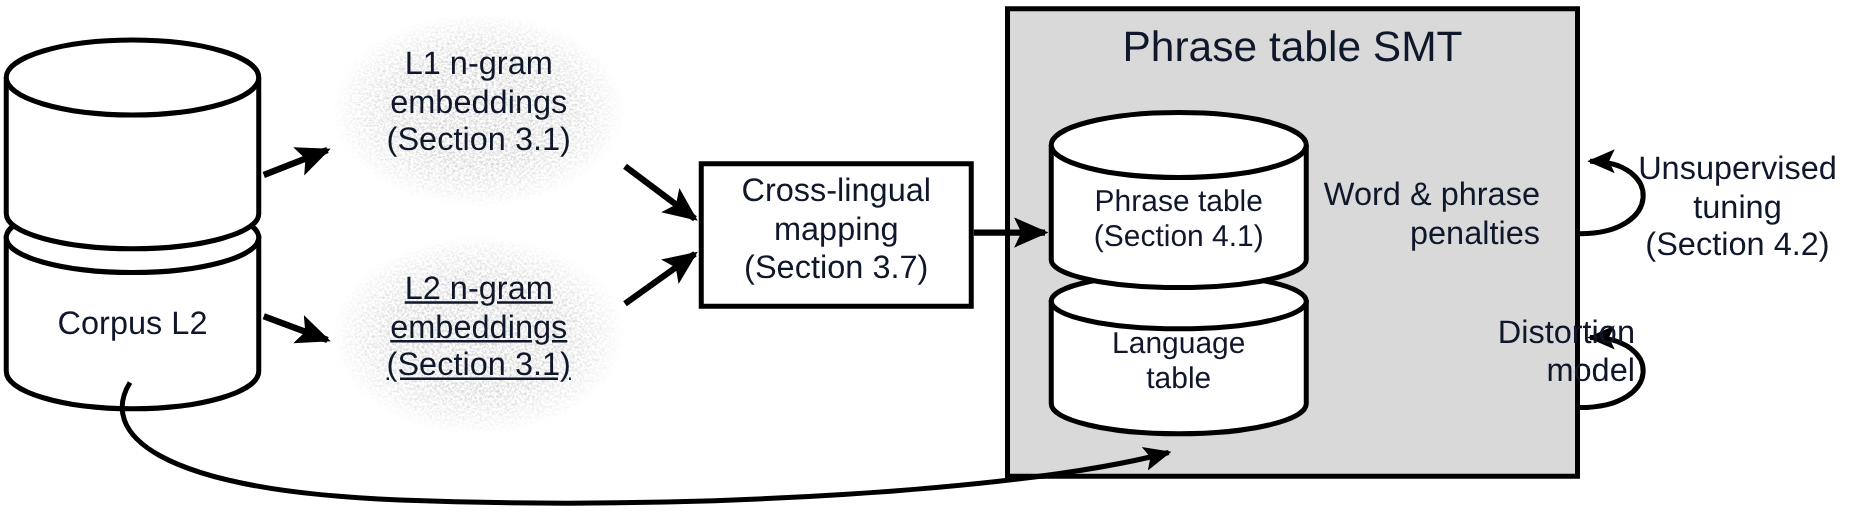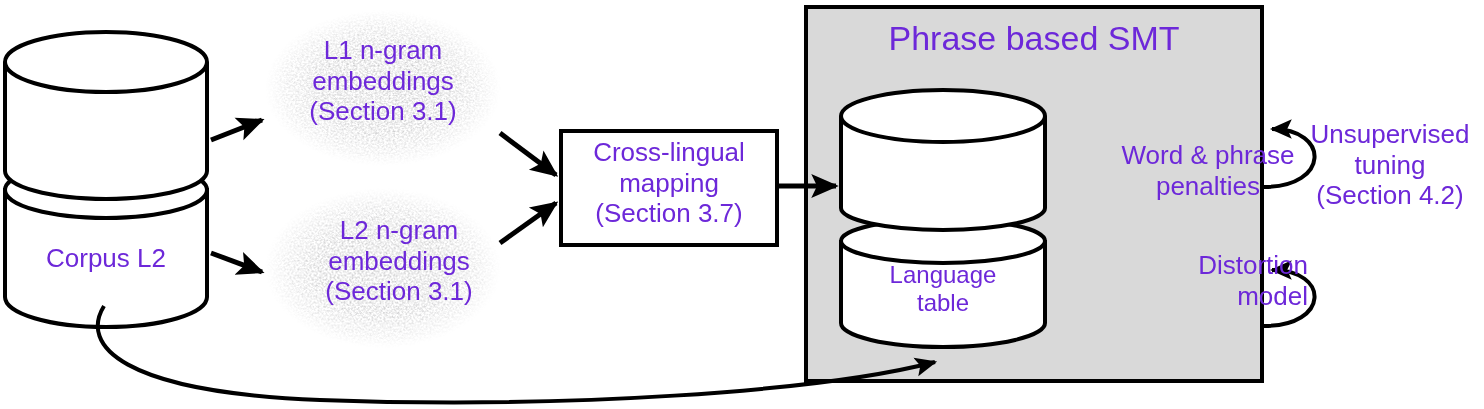--- a/index.html
+++ b/index.html
@@ -20,21 +20,21 @@
   #diagram-svg {
     position: absolute;
     left: 0;
     top: 0;
     width: 1484px;
     height: 409px;
   }
   .lbl {
     position: absolute;
     text-align: center;
-    color: #6d28d9;
+    color: #0f172a;
     line-height: 1.18;
     white-space: pre-line;
     pointer-events: none;
   }
   .lbl-22 { font-size: 24px; }
   .lbl-25 { font-size: 26px; }
   .lbl-title { font-size: 34px; }
 </style>
 </head>
 <body>
@@ -123,35 +123,37 @@
     <path d="M 1264 326 C 1330 326 1330 270 1272 270" fill="none" stroke="#000000" stroke-width="4" marker-end="url(#arrowhead)"></path>
   </svg>
 
 
   <div class="lbl lbl-25" style="left:6px; top:243px; width:200px;">Corpus L2</div>
 
   <div class="lbl lbl-25" style="left:272px; top:35px; width:222px;">L1 n-gram
 embeddings
 (Section 3.1)</div>
 
-  <div class="lbl lbl-25" style="left:288px; top:215px; width:222px;">L2 n-gram
+  <div class="lbl lbl-25" style="left:272px; top:215px; width:222px;text-decoration:underline;">L2 n-gram
 embeddings
 (Section 3.1)</div>
 
   <div class="lbl lbl-25" style="left:563px; top:137px; width:212px;">Cross-lingual
 mapping
 (Section 3.7)</div>
 
-  <div class="lbl lbl-title" style="left:810px; top:18px; width:448px;">Phrase based SMT</div>
+  <div class="lbl lbl-title" style="left:810px; top:18px; width:448px;">Phrase table SMT</div>
 
+  <div class="lbl lbl-22" style="left:845px; top:148px; width:196px;">Phrase table
+(Section 4.1)</div>
 
   <div class="lbl lbl-22" style="left:845px; top:261px; width:196px;">Language
 table</div>
 
-  <div class="lbl lbl-25" style="left:1104px; top:140px; width:208px;">Word &amp; phrase
+  <div class="lbl lbl-25" style="left:1024px; top:140px; width:208px;text-align:right;">Word &amp; phrase
 penalties</div>
 
   <div class="lbl lbl-25" style="left:1100px; top:250px; width:208px;text-align:right;">Distortion
 model</div>
 
   <div class="lbl lbl-25" style="left:1296px; top:101px; width:188px;margin-top:18px;">Unsupervised
 tuning
 (Section 4.2)</div>
 
 

